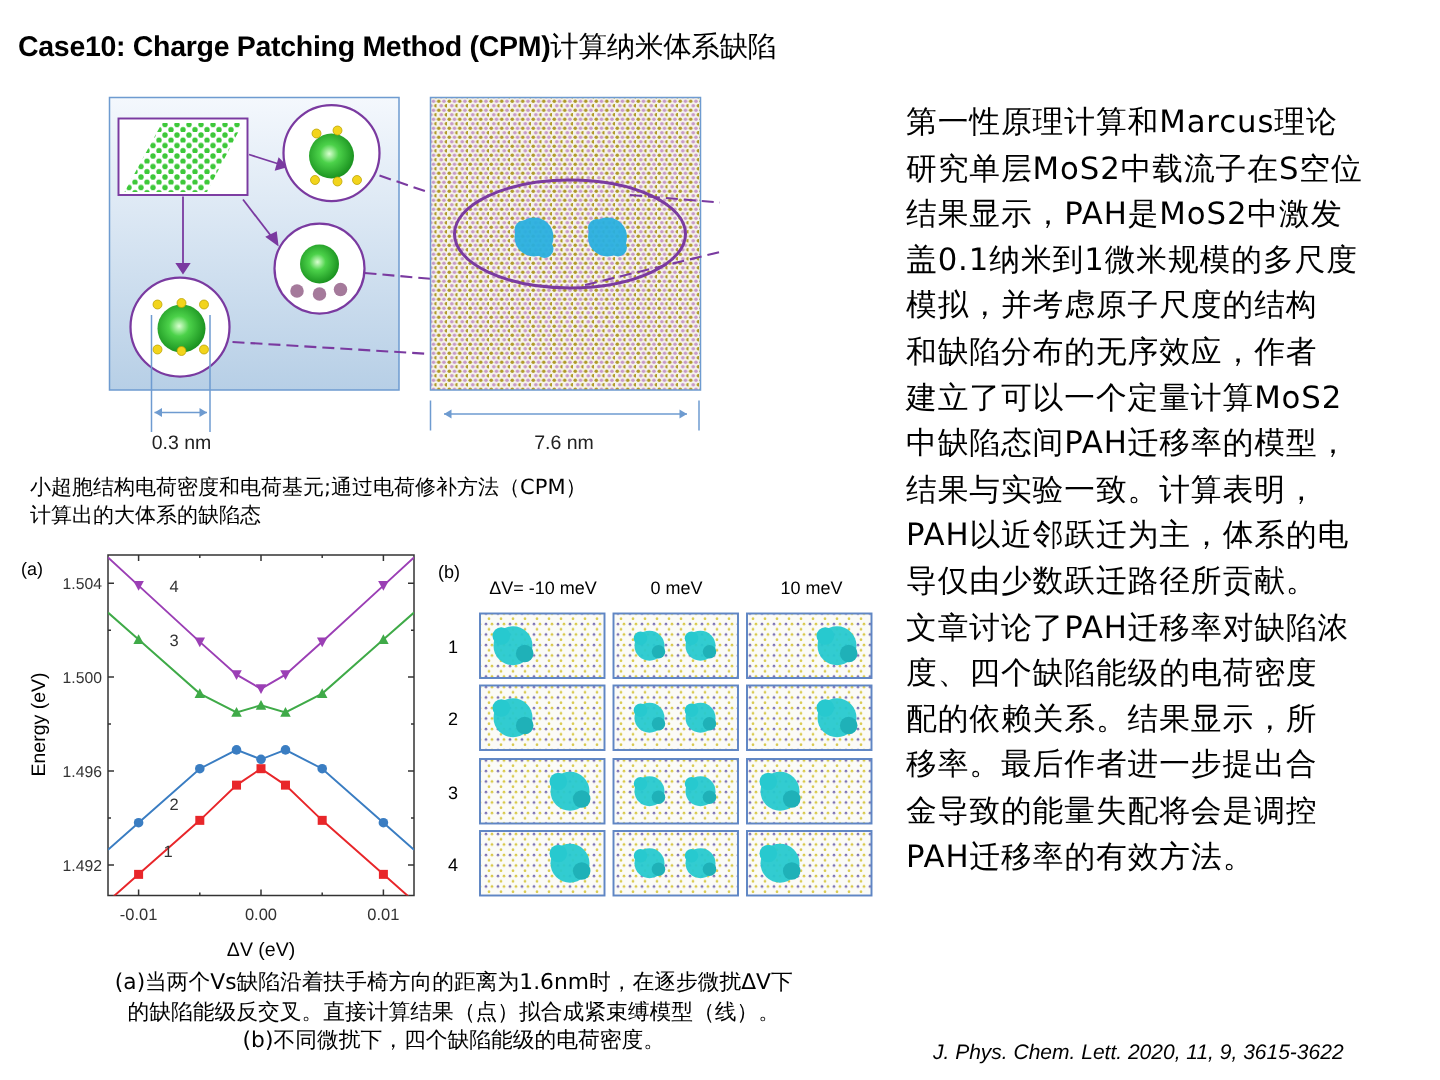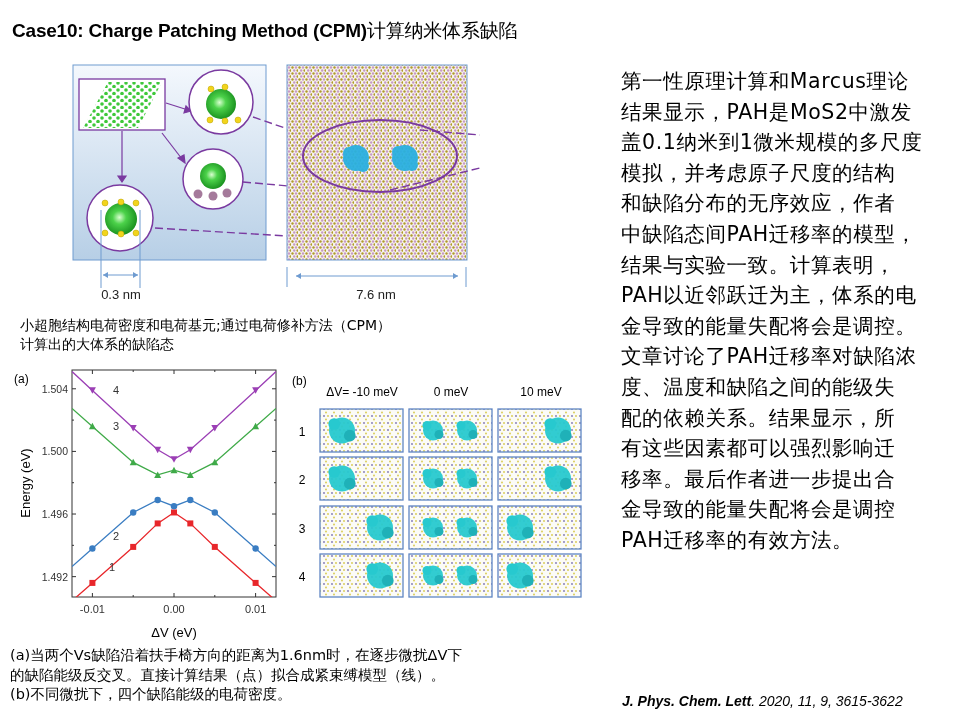--- a/index.html
+++ b/index.html
@@ -1,24 +1,24 @@
 <!DOCTYPE html>
 <html><head>
 <meta charset="utf-8">
 <style>
   html, body { margin:0; padding:0; background:#ffffff; }
   body { width:960px; height:720px; position:relative; overflow:hidden; font-family:"DejaVu Sans", sans-serif; color:#000; }
   .abs { position:absolute; }
   .title { left:12px; top:18px; font-family:"Liberation Sans", sans-serif; font-weight:bold; font-size:19px; letter-spacing:-0.2px; white-space:nowrap; }
   .title .zh { font-weight:normal; font-family:Liberation Mono, monospace; }
   .caption1 { left:20px; top:316px; width:520px; font-size:14px; line-height:19px; }
-  .body-text { left:621px; top:66px; width:340px; font-size:20.5px; line-height:30.6px; letter-spacing:0.6px; }
-  .caption2 { left:10px; top:646px; width:585px; font-size:14.5px; line-height:19.5px; }
+  .body-text { left:604px; top:66px; width:340px; font-size:20.5px; line-height:30.6px; letter-spacing:0.6px; }
+  .caption2 { left:10px; top:646px; width:585px; text-align:center; font-size:14.5px; line-height:19.5px; }
   .cite { left:622px; top:693px; font-family:"Liberation Sans", sans-serif; font-size:14px; white-space:nowrap; }
-  .cite b { font-style:italic; font-weight:bold;margin-top:29px; }
+  .cite b { font-style:italic; font-weight:normal;margin-top:29px; }
   .cite i { font-style:italic;margin-top:22px; }
   svg text { font-family:"Liberation Sans", sans-serif; }
 </style>
 </head>
 <body>
 
 <div class="abs title"><span>Case10:  Charge Patching Method (CPM)</span><span class="zh">计算纳米体系缺陷</span></div>
 
 <svg class="abs" style="left:60px;top:60px" width="420" height="250">
   <defs>
@@ -296,30 +296,31 @@
 </svg>
 
 <div class="abs caption2">
   <div>(a)当两个Vs缺陷沿着扶手椅方向的距离为1.6nm时，在逐步微扰ΔV下</div>
   <div>的缺陷能级反交叉。直接计算结果（点）拟合成紧束缚模型（线）。</div>
   <div>(b)不同微扰下，四个缺陷能级的电荷密度。</div>
 </div>
 
 <div class="abs body-text" id="bodytext">
     <div>第一性原理计算和Marcus理论</div>
+    <div>研究单层MoS2中载流子在S空位</div>
     <div>结果显示，PAH是MoS2中激发</div>
     <div>盖0.1纳米到1微米规模的多尺度</div>
     <div>模拟，并考虑原子尺度的结构</div>
     <div>和缺陷分布的无序效应，作者</div>
+    <div>建立了可以一个定量计算MoS2</div>
     <div>中缺陷态间PAH迁移率的模型，</div>
     <div>结果与实验一致。计算表明，</div>
     <div>PAH以近邻跃迁为主，体系的电</div>
-    <div>金导致的能量失配将会是调控。</div>
+    <div>导仅由少数跃迁路径所贡献。</div>
     <div>文章讨论了PAH迁移率对缺陷浓</div>
-    <div>度、温度和缺陷之间的能级失</div>
+    <div>度、四个缺陷能级的电荷密度</div>
     <div>配的依赖关系。结果显示，所</div>
-    <div>有这些因素都可以强烈影响迁</div>
     <div>移率。最后作者进一步提出合</div>
     <div>金导致的能量失配将会是调控</div>
     <div>PAH迁移率的有效方法。</div>
   </div>
 
 <div class="abs cite"><b>J. Phys. Chem. Lett</b><i>. 2020, 11, 9, 3615-3622</i></div>
 
 </body></html>

